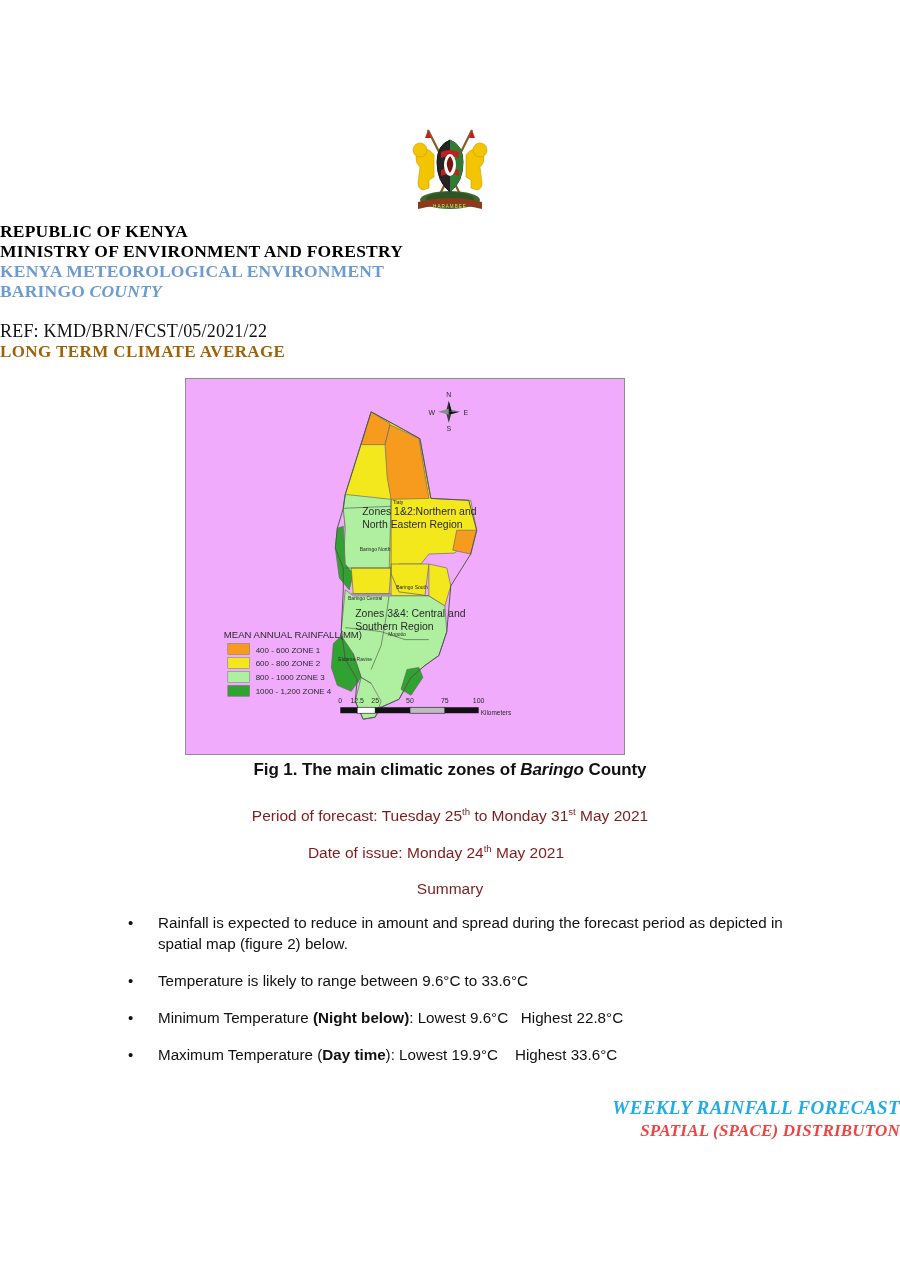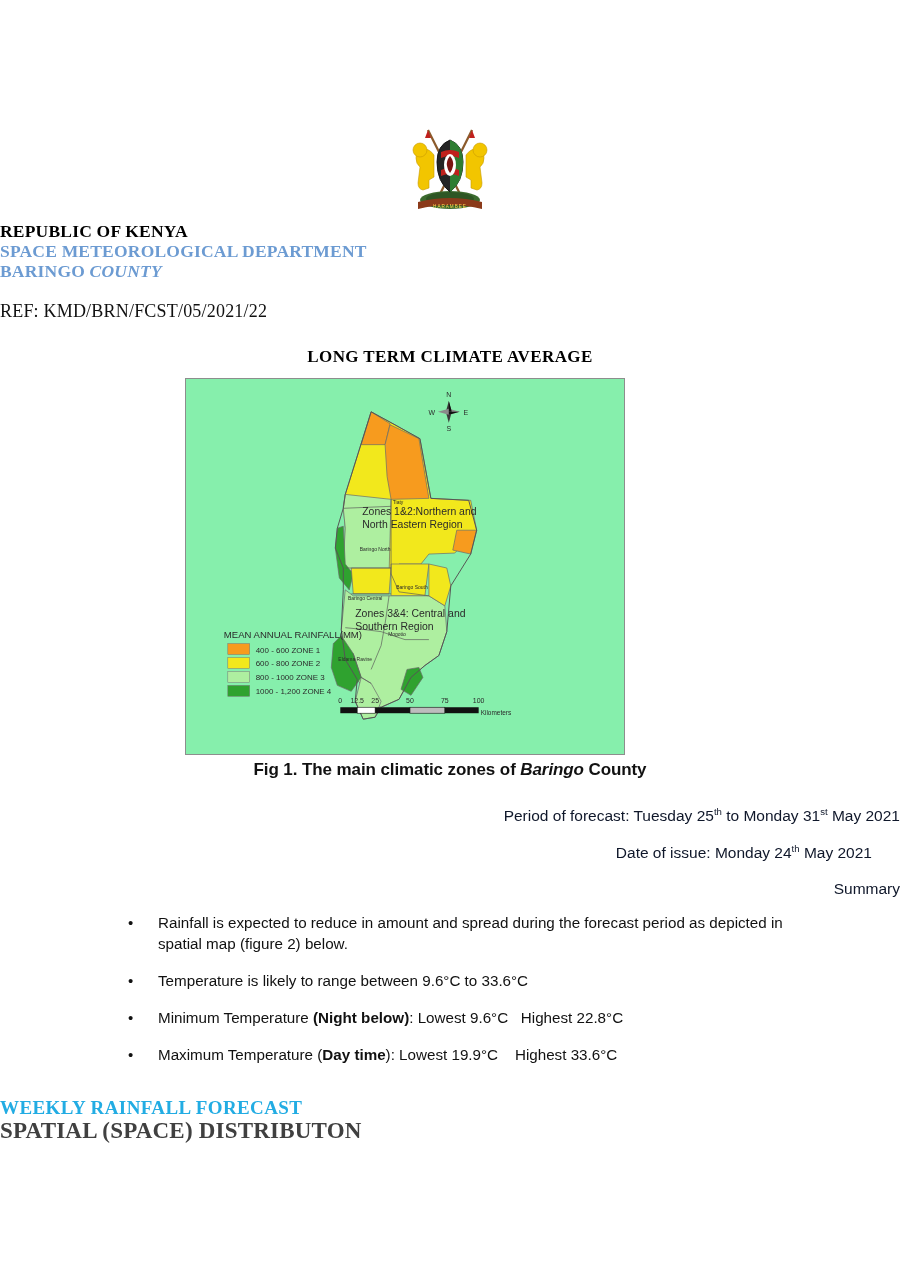--- a/index.html
+++ b/index.html
@@ -51,38 +51,36 @@
   .ref-line {
     text-align: left;
     font-family: "Liberation Serif", serif;
     font-size: 18px;
     color: #111111;
     margin-top: 20px;
     letter-spacing: 0.2px;
   }
 
   .lta-title {
-    text-align: center;
     font-family: "Liberation Serif", serif;
     font-weight: bold;
     font-size: 17px;
-    color: #000000;
+    color: #a16207;
     letter-spacing: 0.4px;
-    margin-top: 25px;
   }
 
   
   .figure-box {
     position: absolute;
     left: 185px;
     top: 378px;
     width: 440px;
     height: 377px;
     border: 1.5px solid #8d8d8d;
-    background: #86efac;
+    background: #f0abfc;
     box-sizing: border-box;
   }
   .map-canvas {
     position: absolute;
     left: 0; top: 0;
     width: 100%;
     height: 100%;
   }
 
   .fig-caption {
@@ -102,22 +100,22 @@
   
   .meta-block {
     position: absolute;
     left: 0;
     top: 806px;
     width: 900px;
   }
   .meta-line {
     font-family: "Liberation Sans", sans-serif;
     font-size: 15.5px;
-    color: #0f172a;
-    text-align: right;
+    color: #7f1d1d;
+    text-align: center;
   }
   .meta-period { margin-bottom: 18px; }
   .meta-issue  { margin-bottom: 18px; padding-right: 28px; }
   .meta-summary { }
   sup { font-size: 0.62em; vertical-align: super; }
 
   
   .bullets {
     position: absolute;
     left: 128px;
@@ -140,35 +138,36 @@
   }
   .bullet .btext { flex: 1 1 auto; }
   .bullet .btext b { font-weight: bold; }
 
   
   .footer-block {
     position: absolute;
     left: 0;
     top: 1096px;
     width: 900px;
-    text-align: left;
+    text-align: right;
+    font-style: italic;
   }
   .foot-weekly {
     font-family: "Liberation Serif", serif;
     font-weight: bold;
     font-size: 19px;
     color: #22ACE3;
     letter-spacing: 0.4px;
     line-height: 23px;
   }
   .foot-spatial {
     font-family: "Liberation Serif", serif;
     font-weight: bold;
-    font-size: 23px;
-    color: #404040;
+    font-size: 17px;
+    color: #ef4444;
     letter-spacing: 0.2px;
     line-height: 23px;
   }
 
   
   .mp-label { font-family: "Liberation Sans", sans-serif; fill: #2a2a2a; }
 </style>
 </head>
 <body>
 
@@ -198,21 +197,22 @@
     <ellipse cx="50" cy="43" rx="6" ry="11" fill="#ffffff"></ellipse>
     <path d="M50 34 q4 5 3 10 q-1 5 -3 7 q-2 -2 -3 -7 q-1 -5 3 -10z" fill="#7a1412"></path>
 
     <path d="M18 80 q32 -8 64 0 l0 7 q-32 -8 -64 0z" fill="#8B3A1A"></path>
     <text x="50" y="86" font-family="'Liberation Sans',sans-serif" font-size="4.6" fill="#FFD54F" text-anchor="middle" letter-spacing="1">HARAMBEE</text>
   </svg>
 </div>
 
 <div class="org-titles">
   <div class="line-rok">REPUBLIC OF KENYA</div>
-  <div class="line-kmd">SPACE METEOROLOGICAL DEPARTMENT</div>
+  <div class="line-ministry">MINISTRY OF ENVIRONMENT AND FORESTRY</div>
+  <div class="line-kmd">KENYA METEOROLOGICAL ENVIRONMENT</div>
   <div class="line-county">
     <span>BARINGO</span>
     <span class="italic">COUNTY</span>
   </div>
 </div>
 
 <div class="ref-line">REF: KMD/BRN/FCST/05/2021/22</div>
 
 <div class="lta-title">LONG TERM CLIMATE AVERAGE</div>
 

